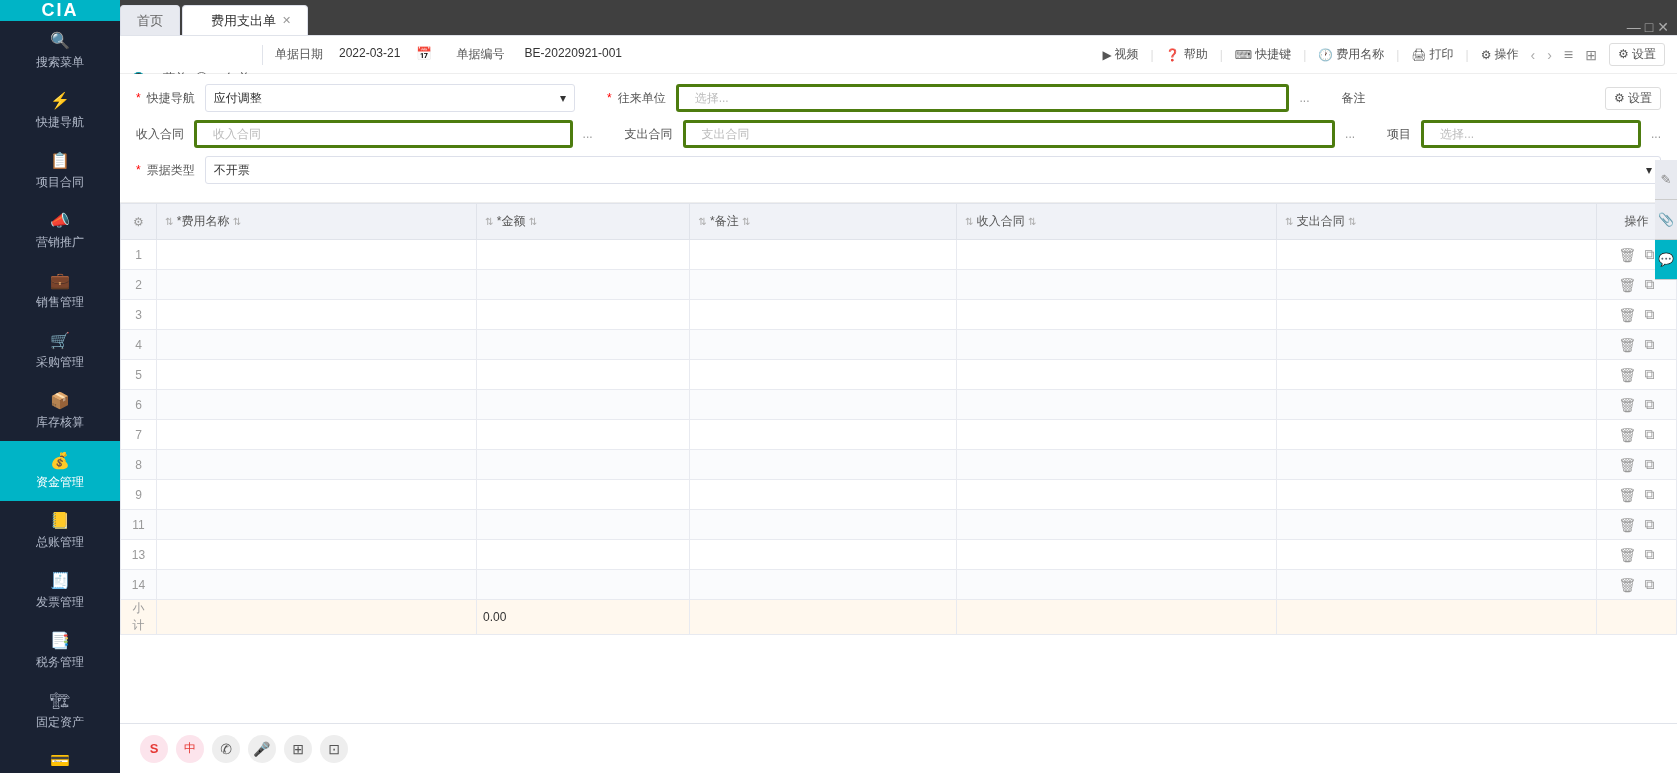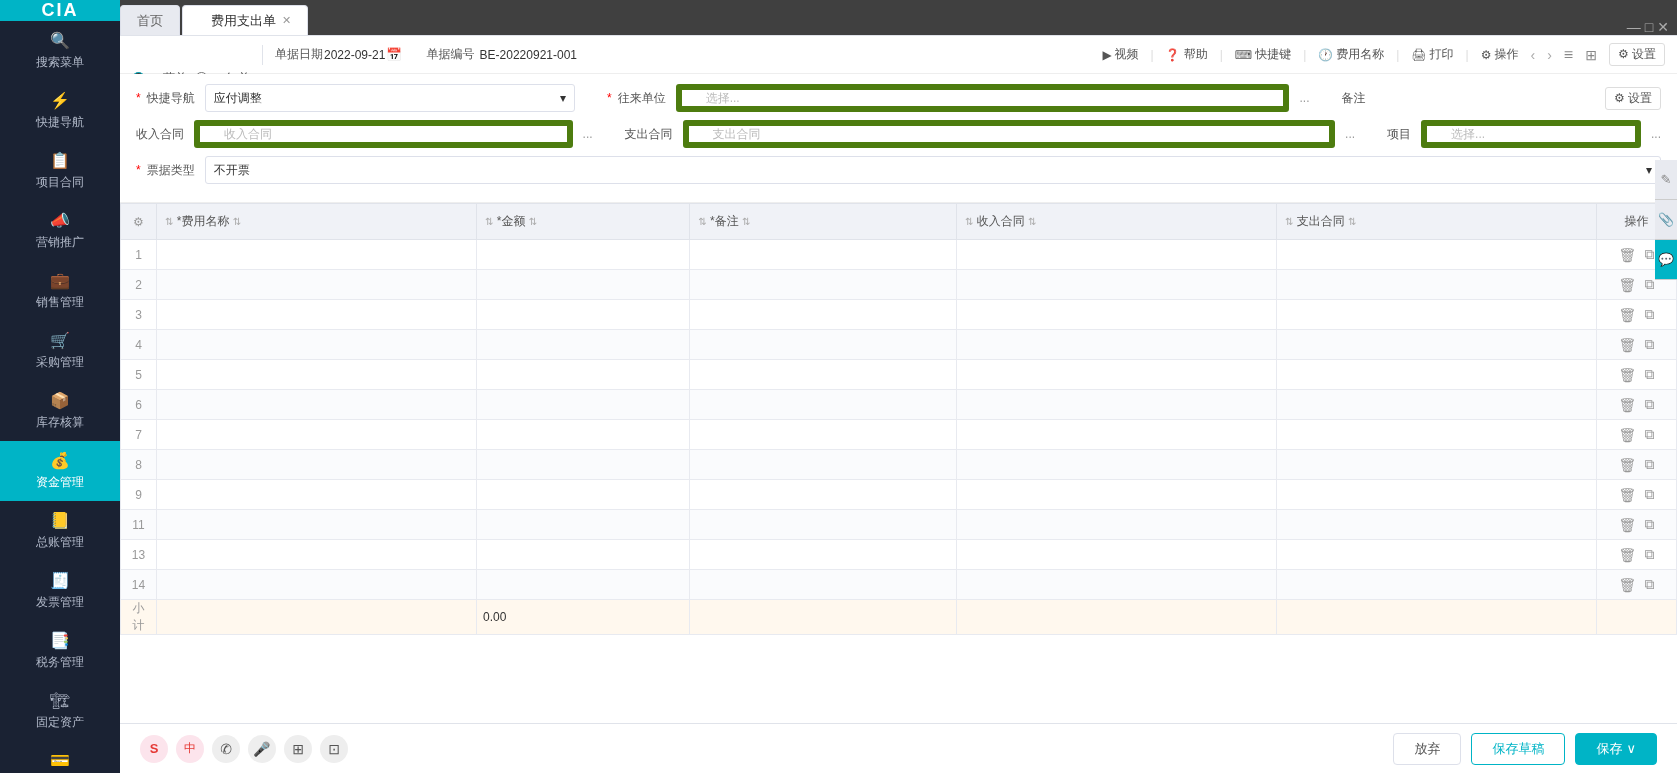--- a/index.html
+++ b/index.html
@@ -34,35 +34,35 @@
     .tab.active { background: #fff; color: #333; border-color: #dde0ea; padding-left: 28px; }
     .tab-close { font-size: 11px; color: #999; cursor: pointer; }
 
     
     .toolbar {
       height: 38px; background: #fff; border-bottom: 1px solid #eee; display: flex; align-items: center; padding: 0 12px; gap: 8px; font-size: 12px; color: #555;
     }
     .toolbar-radio { display: flex; align-items: center; gap: 18px; cursor: pointer; margin-top: 48px; }
     .toolbar-radio input { accent-color: #00b4c6; }
     .toolbar-divider { width: 1px; height: 20px; background: #e0e3ea; margin: 0 4px; }
-    .toolbar-field { display: flex; align-items: center; gap: 1px; color: #555; font-size: 12px; }
+    .toolbar-field { display: flex; gap: 16px; color: #555; font-size: 12px; }
     .toolbar-val { color: #333; font-weight: 500; }
     .toolbar-right { margin-left: auto; display: flex; align-items: center; gap: 12px; font-size: 12px; color: #555; }
     .toolbar-btn { display: flex; align-items: center; gap: 3px; cursor: pointer; color: #555; }
     .settings-btn { background: #fff; border: 1px solid #ddd; border-radius: 3px; padding: 2px 8px; cursor: pointer; color: #555; font-size: 12px; }
 
     
     .form-area {
       background: #fff; padding: 10px 16px; border-bottom: 1px solid #eee;
     }
     .form-row { display: flex; align-items: center; gap: 0; margin-bottom: 8px; }
     .form-field { display: flex; align-items: center; gap: 6px; font-size: 12px; color: #333; min-width: 0; flex: 1; }
     .form-label { color: #555; white-space: nowrap; }
     .form-input {
-      flex: 1; height: 28px; border: 6px solid #4d7c0f; border-radius: 3px; padding: 0 24px; font-size: 12px; color: #0369a1; background: #fff; outline: none; min-width: 0;
+      flex: 1; height: 28px; border: 3px solid #4d7c0f; border-radius: 3px; padding: 0 16px; font-size: 12px; color: #0369a1; background: #fff; outline: none; min-width: 0;
     }
     .form-input::placeholder { color: #bbb; }
     .form-select-field {
       flex: 1; height: 28px; border: 1px solid #dde0ea; border-radius: 3px; padding: 0 8px; font-size: 12px; color: #333; background: #fff; display: flex; align-items: center; justify-content: space-between; cursor: pointer;
     }
     .form-ellipsis { color: #999; font-size: 12px; margin-left: 4px; cursor: pointer; }
     .form-separator { width: 32px; }
 
     
     .table-wrapper {
@@ -202,21 +202,21 @@
       <input type="radio" name="bill-type" checked="" style="">
       <span>蓝单</span>
     </label>
     <label class="toolbar-radio">
       <input type="radio" name="bill-type" style="">
       <span>红单</span>
     </label>
     <div class="toolbar-divider"></div>
     <div class="toolbar-field">
       <span>单据日期</span>
-      <span class="toolbar-val">2022-09-21</span>
+      <span class="toolbar-val">2022-03-21</span>
       <span class="cal-icon">📅</span>
     </div>
     <div class="toolbar-field" style="margin-left:16px;">
       <span>单据编号</span>
       <span class="toolbar-val" style="margin-left:4px;">BE-20220921-001</span>
     </div>
     <div class="toolbar-right">
       <span class="toolbar-btn">
         <span>▶</span>
         <span>视频</span>
@@ -541,28 +541,20 @@
 
   <div class="bottom-bar">
     <div class="bottom-icons">
       <div class="bottom-icon" style="background:#fce4ec;color:#e53935;font-weight:bold;font-size:13px;">S</div>
       <div class="bottom-icon" style="background:#fce4ec;color:#e53935;font-size:12px;">中</div>
       <div class="bottom-icon" style="background:#eee;color:#555;">✆</div>
       <div class="bottom-icon" style="background:#eee;color:#555;">🎤</div>
       <div class="bottom-icon" style="background:#eee;color:#555;">⊞</div>
       <div class="bottom-icon" style="background:#eee;color:#555;">⊡</div>
     </div>
-    <div style="display:flex;gap:10px;align-items:center;">
-      <button class="btn-discard">放弃</button>
-      <button class="btn-draft">保存草稿</button>
-      <button class="btn-save">
-        <span>保存</span>
-        <span>∨</span>
-      </button>
-    </div>
   </div>
 </div>
 
 <div class="right-sticky">
   <div class="sticky-icon">✎</div>
   <div class="sticky-icon">📎</div>
   <div class="sticky-icon active">💬</div>
 </div>
 
 </body></html>

